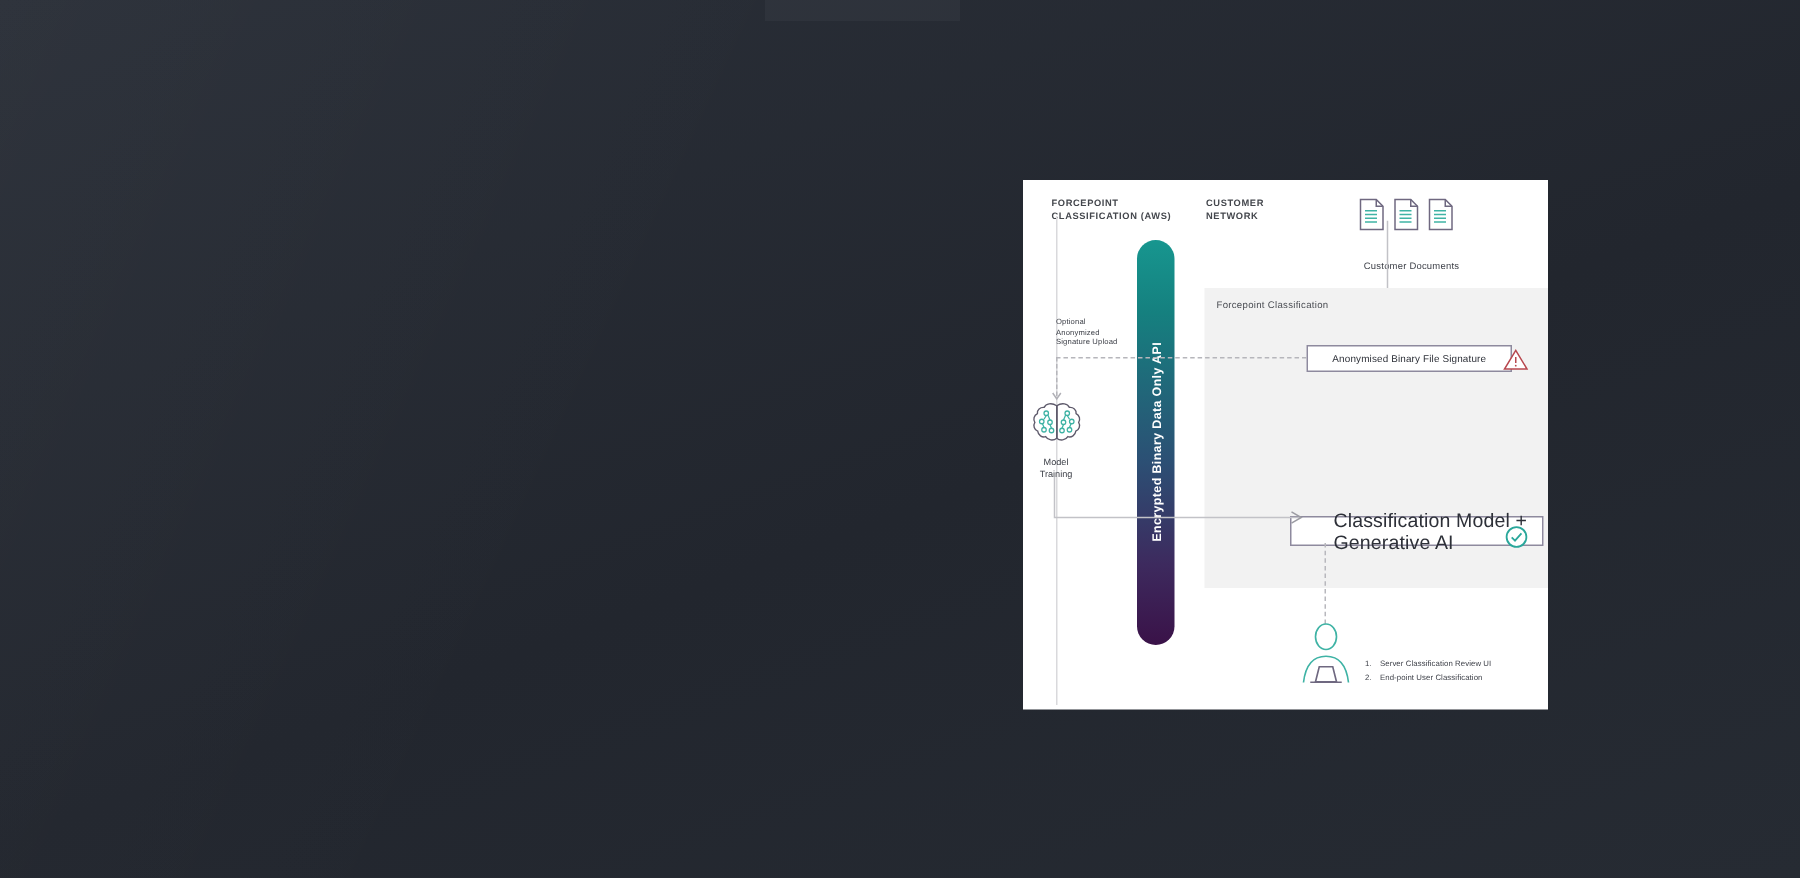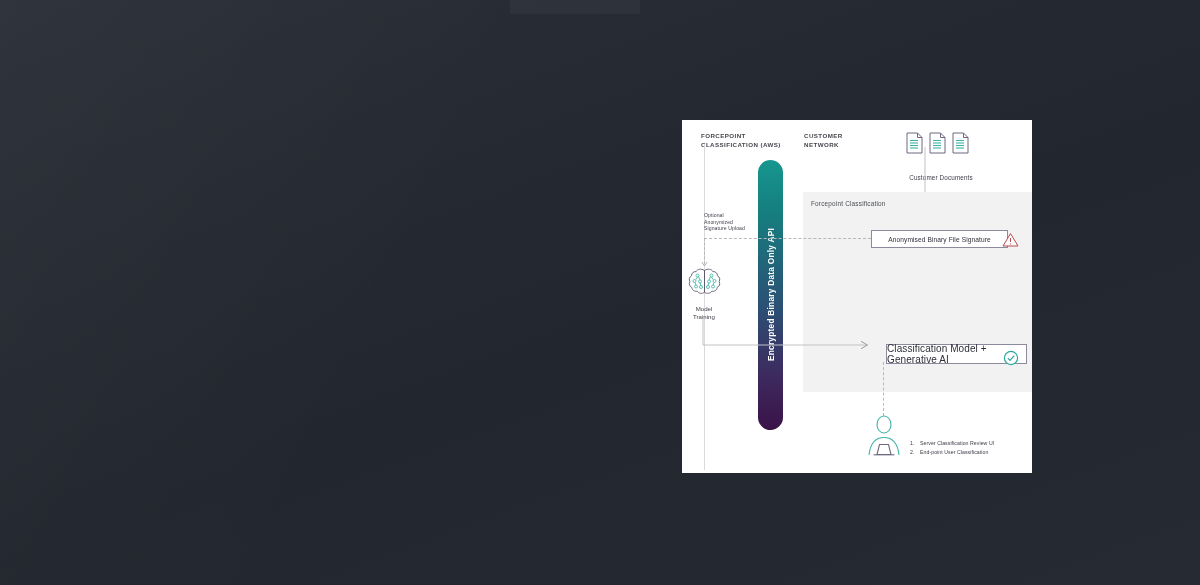--- a/index.html
+++ b/index.html
@@ -64,21 +64,21 @@
     font-size:6.4px;color:#4a4d53;letter-spacing:0.2px;font-weight:400;
   }
 
   
   .wbox{
     position:absolute;background:#ffffff;border:1px solid #8e8a9e;
     display:flex;align-items:center;justify-content:center;
     font-size:6.6px;color:#2d3038;letter-spacing:0.1px;
   }
   #box-sig{left:189px;top:110px;width:135px;height:16px;}
-  #box-model{left:204px;top:224px;width:139px;height:18px;font-size:10px;}
+  #box-model{left:178px;top:224px;width:139px;height:18px;font-size:13px;padding-left:28px;}
 
   #warn-icon{position:absolute;left:320px;top:112px;width:17px;height:15px;}
   #check-icon{position:absolute;left:321px;top:230px;width:16px;height:16px;}
 
   
   #pill{
     position:absolute;left:76px;top:40px;width:25px;height:270px;
     border-radius:13px;
     background:linear-gradient(180deg,#17968f 0%,#15807f 18%,#2c4f74 55%,#3d2a5e 80%,#3a1248 100%);
     display:flex;align-items:center;justify-content:center;

